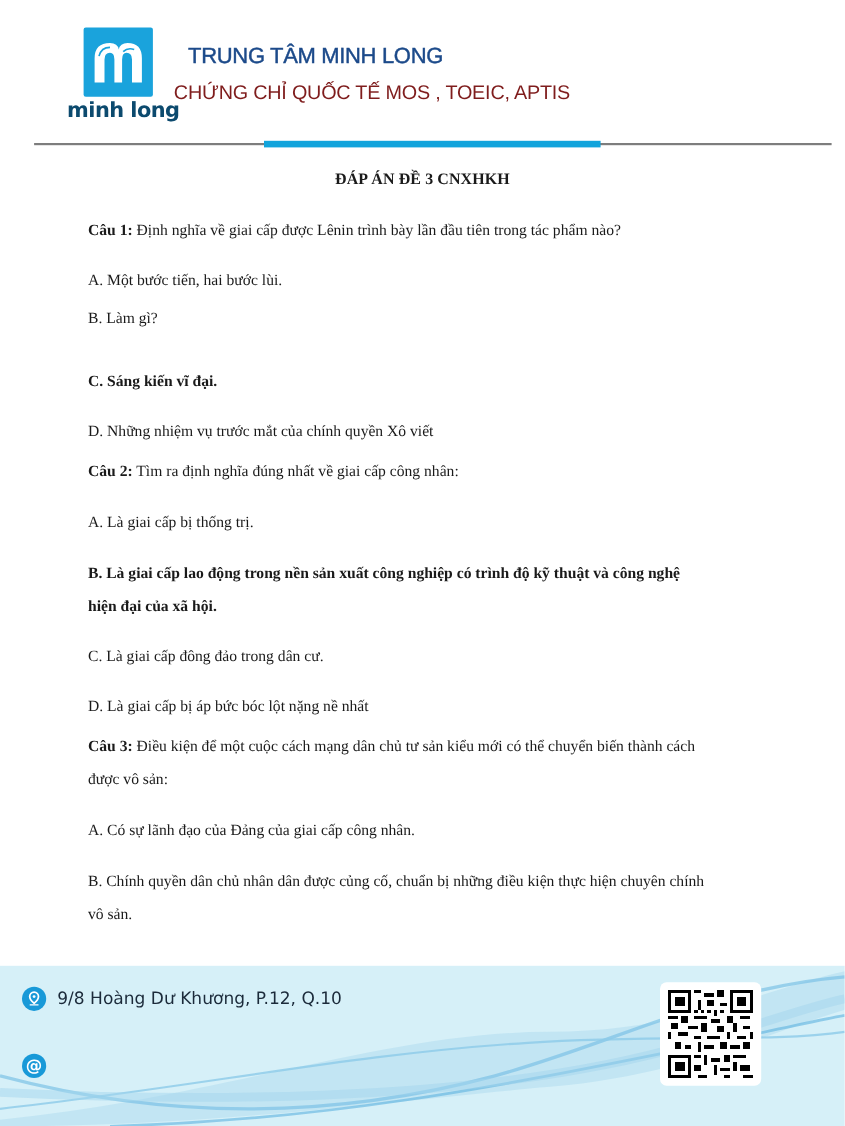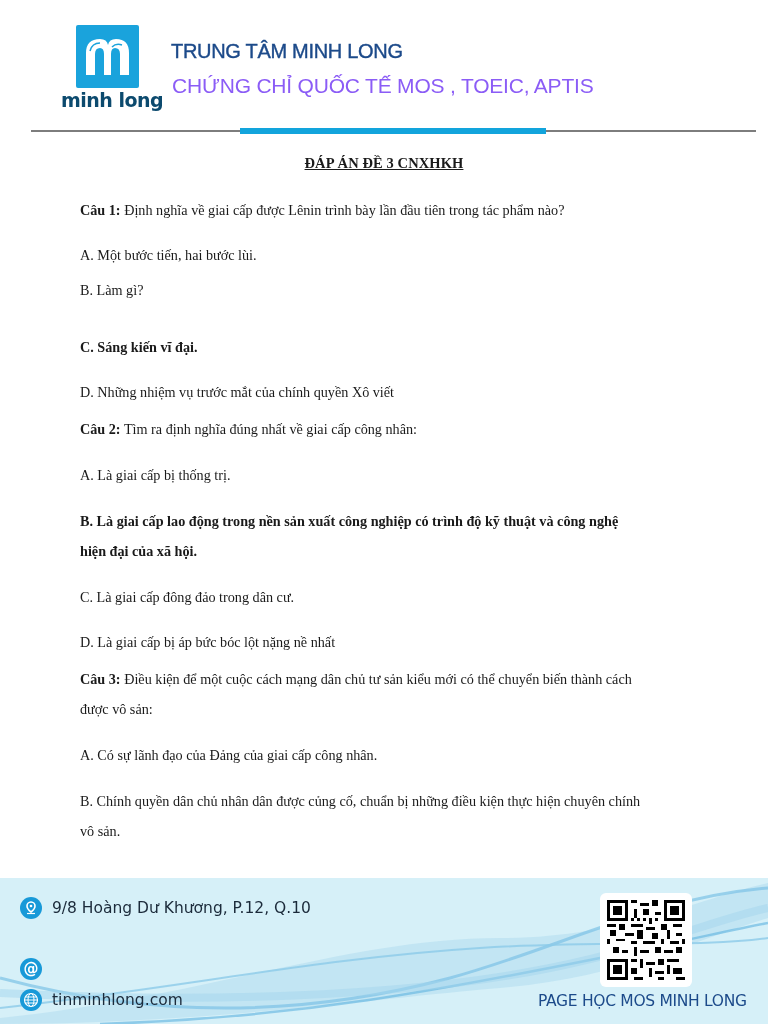--- a/index.html
+++ b/index.html
@@ -20,35 +20,35 @@
       font-family: "DejaVu Sans", sans-serif; font-weight: bold; font-size: 19px;
       color: #0c4a6e; letter-spacing: -0.5px; white-space: nowrap;
     }
     .brand-title {
       position: absolute; left: 171px; top: 40px;
       font-family: "Liberation Sans", sans-serif; font-size: 20px; font-weight: normal;
       color: #1c4a8a; letter-spacing: -0.3px; white-space: nowrap; text-align: right;
       -webkit-text-stroke: 0.4px #1c4a8a;
     }
     .brand-sub {
-      position: absolute; left: 172px; top: 74px;
-      font-family: "Liberation Sans", sans-serif; font-size: 21px;
-      color: #8b5cf6; letter-spacing: -0.2px; white-space: nowrap;
+      position: absolute; left: 158px; top: 74px;
+      font-family: "Liberation Sans", sans-serif; font-size: 18px;
+      color: #7f1d1d; letter-spacing: -0.2px; white-space: nowrap;
     }
     .rule-gray {
       position: absolute; left: 31px; top: 130px; width: 725px; height: 2px; background: #7d7d7d;
     }
     .rule-blue {
       position: absolute; left: 240px; top: 128px; width: 306px; height: 6px; background: #12a4dc;
     }
 
     
     .doc-title {
       position: absolute; left: 0; width: 768px; top: 155px; text-align: center;
-      font-weight: bold; font-size: 14.5px; letter-spacing: 0.1px; text-decoration: underline;
+      font-weight: bold; font-size: 14.5px; letter-spacing: 0.1px;
     }
     .line {
       position: absolute; left: 80px; font-size: 14.2px; white-space: nowrap; line-height: 20px;
     }
     .line b { font-weight: bold; }
     .bold { font-weight: bold; }
 
     
     .footer {
       position: absolute; left: 0; top: 878px; width: 768px; height: 146px;
@@ -135,30 +135,20 @@
       <svg width="14" height="14" viewBox="0 0 14 14">
           <path d="M7 1 C4.5 1 3 3 3 5 C3 8 7 11 7 11 C7 11 11 8 11 5 C11 3 9.5 1 7 1 Z" fill="none" stroke="#fff" stroke-width="1.6"></path>
           <circle cx="7" cy="5" r="1.3" fill="#fff"></circle>
           <path d="M3 12.5 H11" stroke="#fff" stroke-width="1.2"></path>
         </svg>
     </span>
     <span>9/8 Hoàng Dư Khương, P.12, Q.10</span>
   </div>
   <div class="contact" style="top:80px">
     <span class="ic" style="font-size:15px;">@</span>
-  </div>
-  <div class="contact" style="top:111px">
-    <span class="ic">
-      <svg width="16" height="16" viewBox="0 0 16 16">
-          <circle cx="8" cy="8" r="6.5" fill="none" stroke="#fff" stroke-width="1.2"></circle>
-          <ellipse cx="8" cy="8" rx="3" ry="6.5" fill="none" stroke="#fff" stroke-width="1"></ellipse>
-          <path d="M1.5 8 H14.5 M2.5 5 H13.5 M2.5 11 H13.5" stroke="#fff" stroke-width="1"></path>
-        </svg>
-    </span>
-    <span>tinminhlong.com</span>
   </div>
 
   <div class="qr">
     <svg width="78" height="80" viewBox="0 0 26 27" shape-rendering="crispEdges">
       <rect x="0" y="0" width="7" height="7" fill="#000"></rect>
         <rect x="1" y="1" width="5" height="5" fill="#fff"></rect>
         <rect x="2" y="2" width="3" height="3" fill="#000"></rect>
       <rect x="19" y="0" width="7" height="7" fill="#000"></rect>
         <rect x="20" y="1" width="5" height="5" fill="#fff"></rect>
         <rect x="21" y="2" width="3" height="3" fill="#000"></rect>
@@ -212,14 +202,13 @@
           <rect x="14" y="23" width="1" height="3"></rect>
           <rect x="16" y="24" width="3" height="1"></rect>
           <rect x="20" y="22" width="1" height="3"></rect>
           <rect x="22" y="23" width="3" height="2"></rect>
         <rect x="9" y="26" width="3" height="1"></rect>
           <rect x="17" y="26" width="2" height="1"></rect>
           <rect x="23" y="26" width="3" height="1"></rect>
       </g>
     </svg>
   </div>
-  <div class="page-label">PAGE HỌC MOS MINH LONG</div>
 </div>
 
 </body></html>

